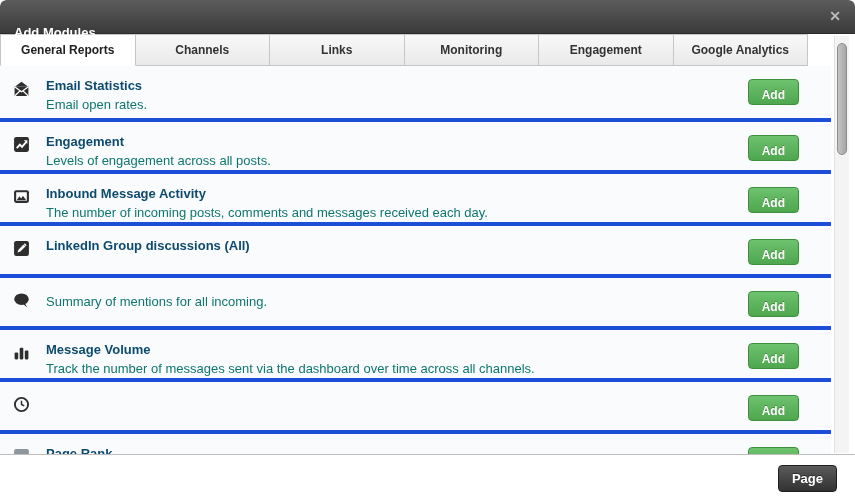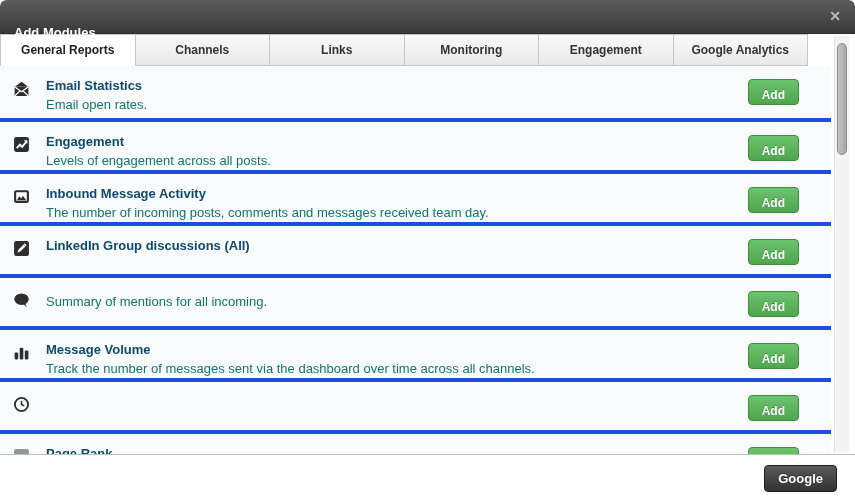--- a/index.html
+++ b/index.html
@@ -108,21 +108,21 @@
       <div class="row">
         <span class="icon">
           <svg viewBox="0 0 16 16">
             <rect x="1" y="2" width="14" height="12" rx="2" fill="currentColor"></rect>
             <rect x="3" y="4" width="10" height="8" fill="#fff"></rect>
             <path d="M3.5 11.5 6 7.8l1.7 2.1 1.6-2.7 3.2 4.3z" fill="currentColor"></path>
           </svg>
         </span>
         <div>
           <div class="t">Inbound Message Activity</div>
-          <div class="d">The number of incoming posts, comments and messages received team day.</div>
+          <div class="d">The number of incoming posts, comments and messages received each day.</div>
         </div>
         <button class="add">Add</button>
       </div>
       <div class="row">
         <span class="icon">
           <svg viewBox="0 0 16 16">
             <rect x="1" y="1" width="14" height="14" rx="2" fill="currentColor"></rect>
             <path d="M4.2 11.8l.9-2.7 4.8-4.8 1.8 1.8-4.8 4.8z" fill="#fff"></path>
             <path d="M10.6 3.6l1.8 1.8" stroke="#fff" stroke-width="1.2"></path>
           </svg>
@@ -179,15 +179,15 @@
         </div>
         <button class="add">Add</button>
       </div>
     </div>
 
   <div class="sb">
     <div class="sb-thumb"></div>
   </div>
 
   <div class="footer">
-    <button class="close-btn">Google</button>
+    <button class="close-btn">Page</button>
   </div>
 </div>
 
 </body></html>

